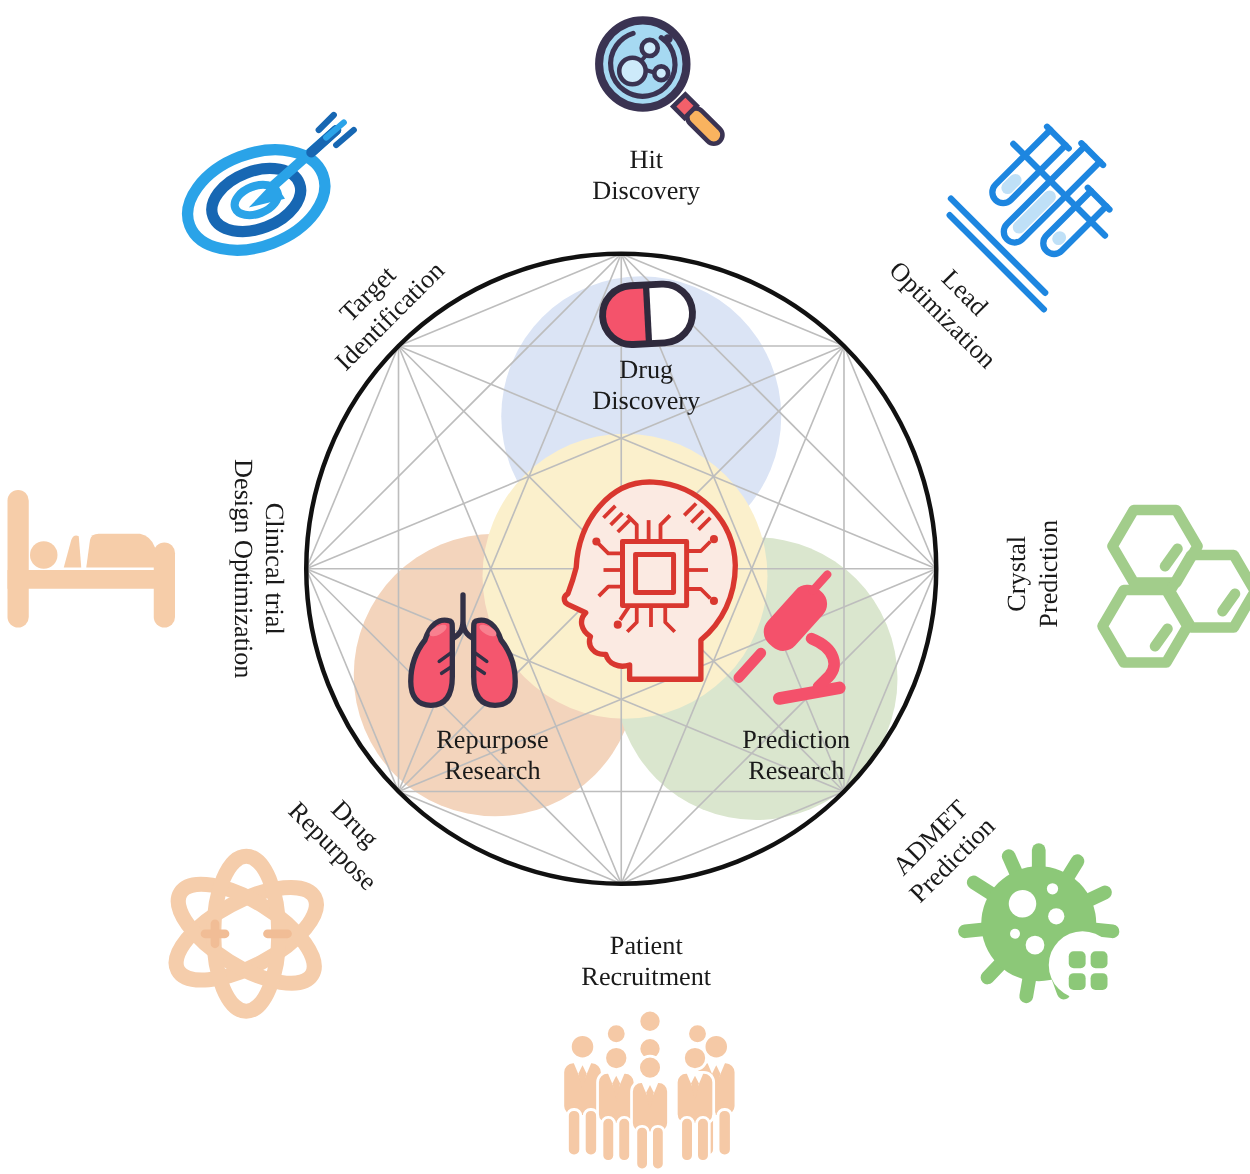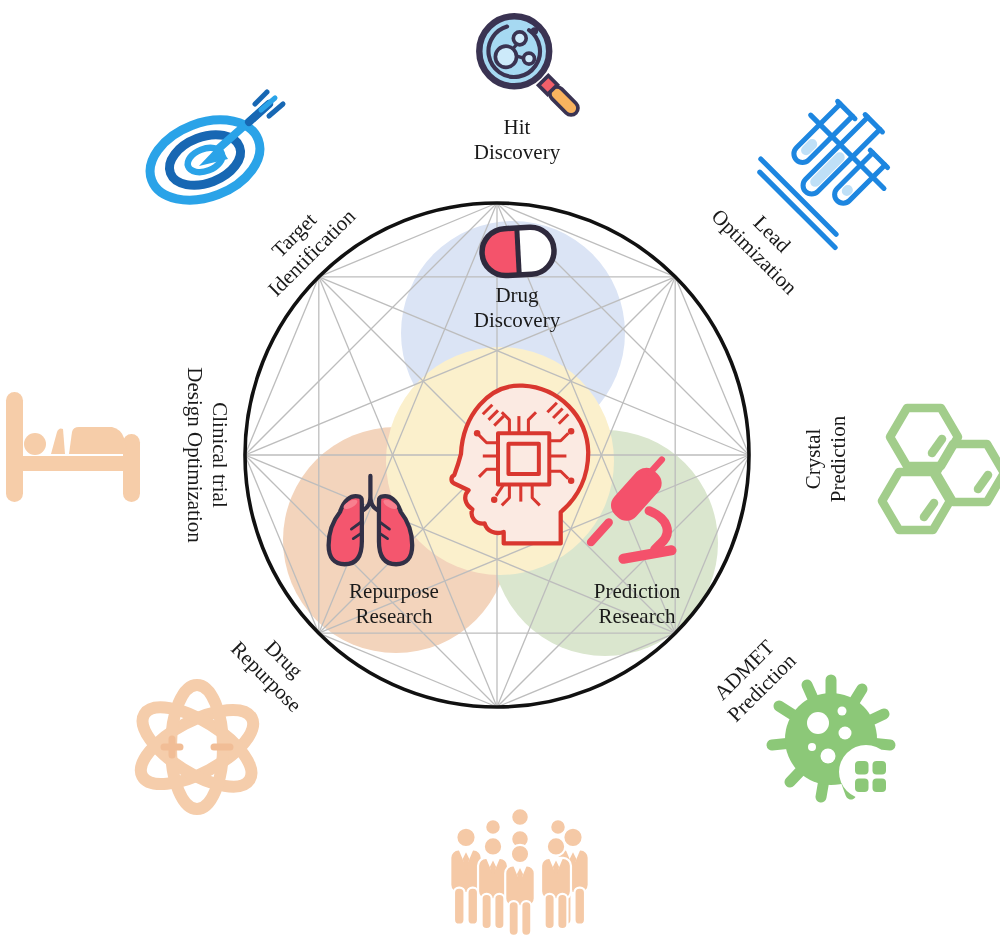--- a/index.html
+++ b/index.html
@@ -263,20 +263,24 @@
   <span class="ln">Optimization</span>
 </div>
 <div class="lbl" style="left:826px;top:459px;--r:-90deg">
   <span class="ln">Crystal</span>
   <span class="ln">Prediction</span>
 </div>
 <div class="lbl" style="left:753px;top:679px;--r:-45deg">
   <span class="ln">ADMET</span>
   <span class="ln">Prediction</span>
 </div>
+<div class="lbl" style="left:517px;top:769px">
+  <span class="ln">Patient</span>
+  <span class="ln">Recruitment</span>
+</div>
 <div class="lbl" style="left:275px;top:668px;--r:45deg">
   <span class="ln">Drug</span>
   <span class="ln">Repurpose</span>
 </div>
 <div class="lbl" style="left:207px;top:455px;--r:90deg">
   <span class="ln">Clinical trial</span>
   <span class="ln">Design Optimization</span>
 </div>
 <div class="lbl" style="left:303px;top:244px;--r:-45deg">
   <span class="ln">Target</span>

